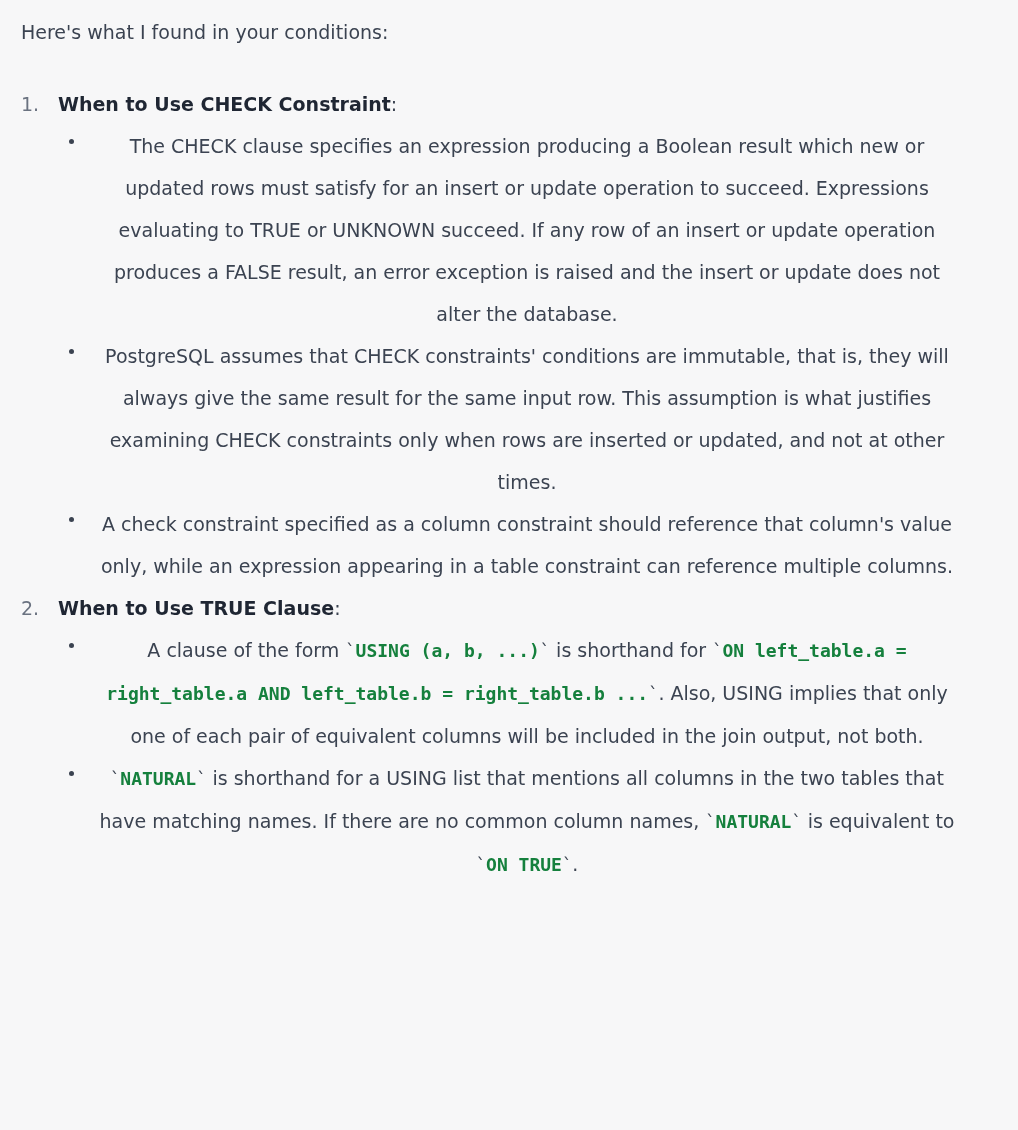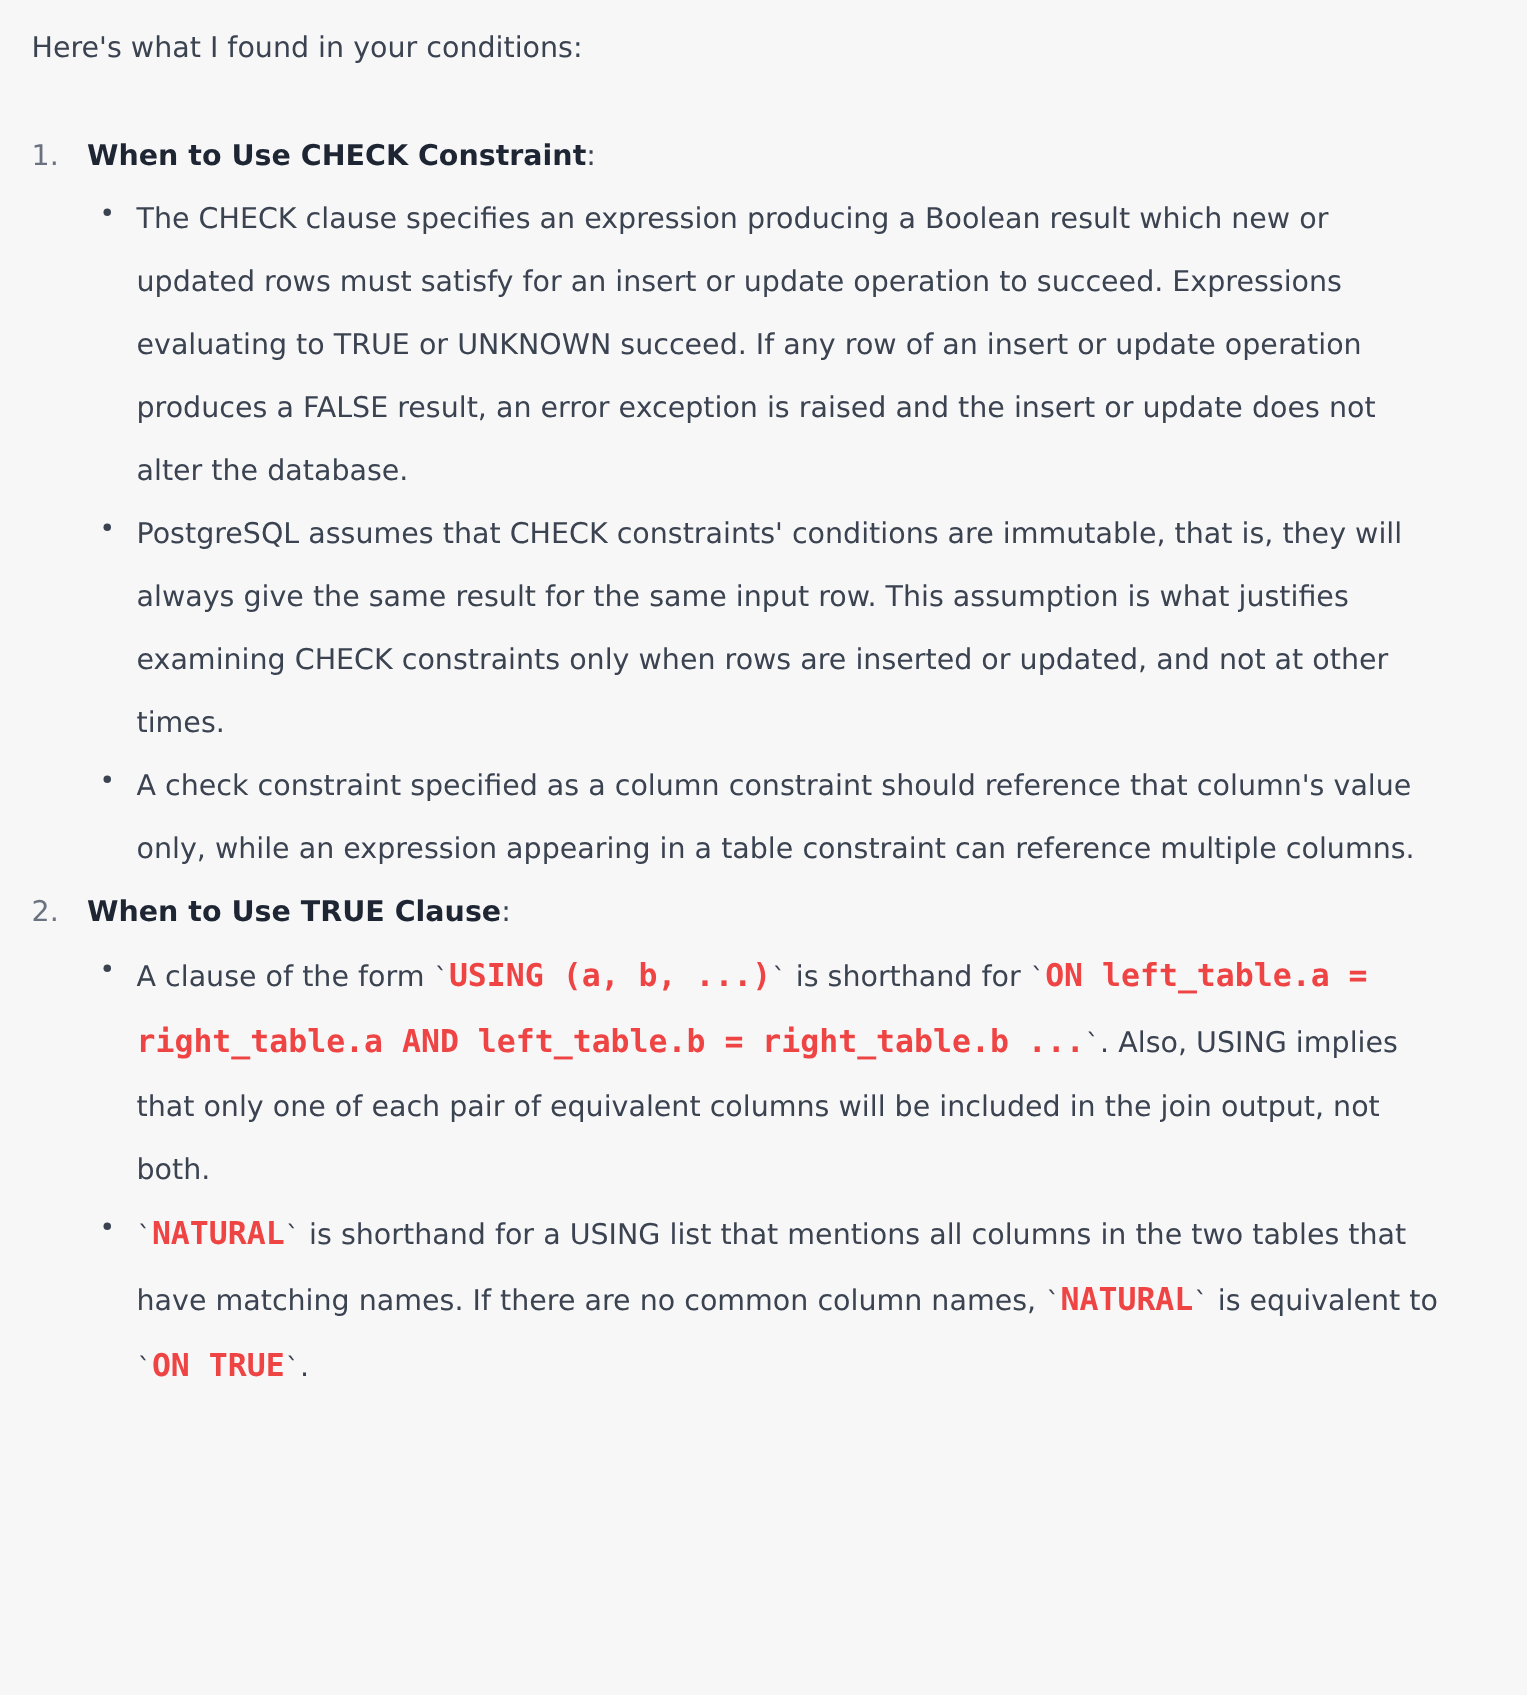--- a/index.html
+++ b/index.html
@@ -37,40 +37,41 @@
     color: #1f2633;
     margin-top: 44px;
   }
   .heading-colon {
     font-weight: 400;
     color: #3b4351;
   }
   ul.bullets {
     list-style: none;
     padding-left: 33px; 
+    text-align: center;
   }
   ul.bullets > li {
     position: relative;
     max-width: 872px;
   }
   ul.bullets > li::before {
     content: "";
     position: absolute;
     left: -22px;
     top: 14px;
     width: 5px;
     height: 5px;
     border-radius: 50%;
     background: #3b4351;
   }
   code.mono {
     font-family: "DejaVu Sans Mono", "Liberation Mono", monospace;
-    font-size: 21px;
+    font-size: 18px;
     font-weight: 700;
-    color: #ef4444;
+    color: #15803d;
   }
   .tick {
     font-family: "DejaVu Sans Mono", "Liberation Mono", monospace;
     font-size: 17px;
     font-weight: 400;
     color: #3b4351;
   }
 </style>
 </head>
 <body>

